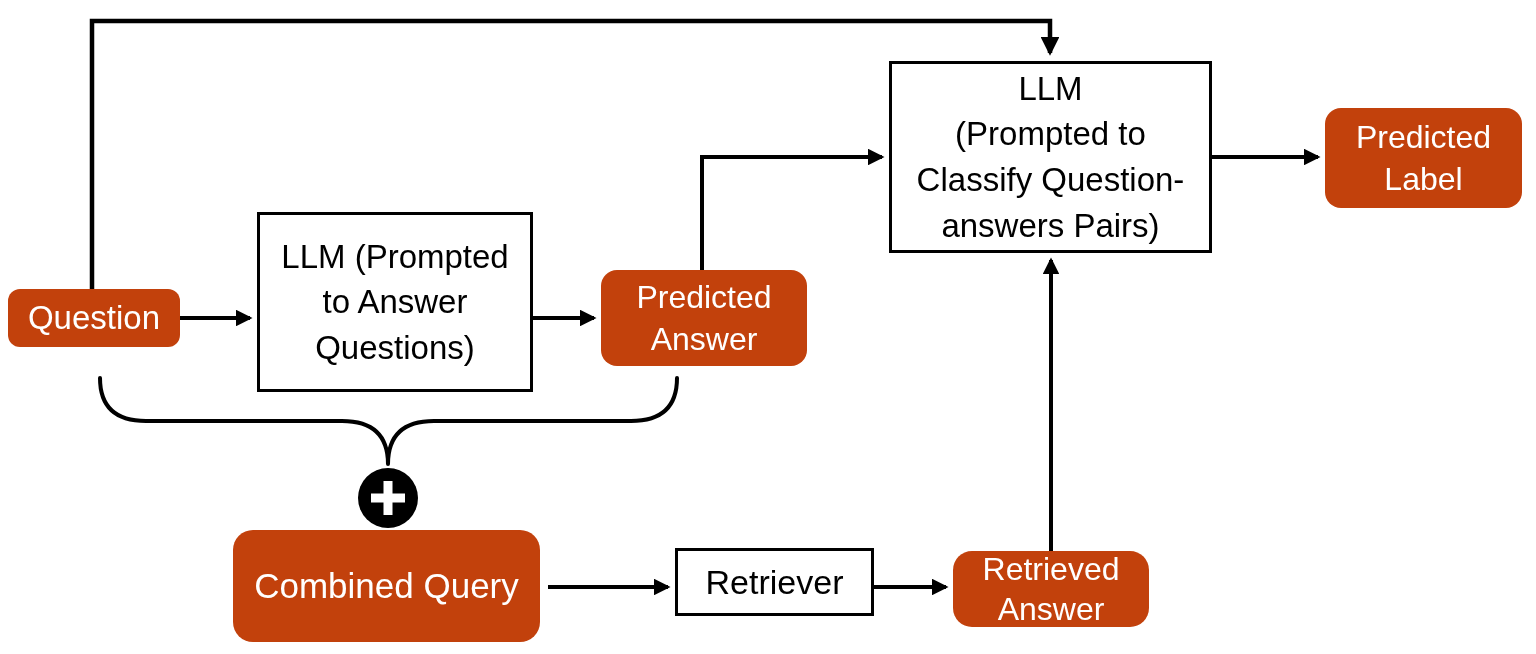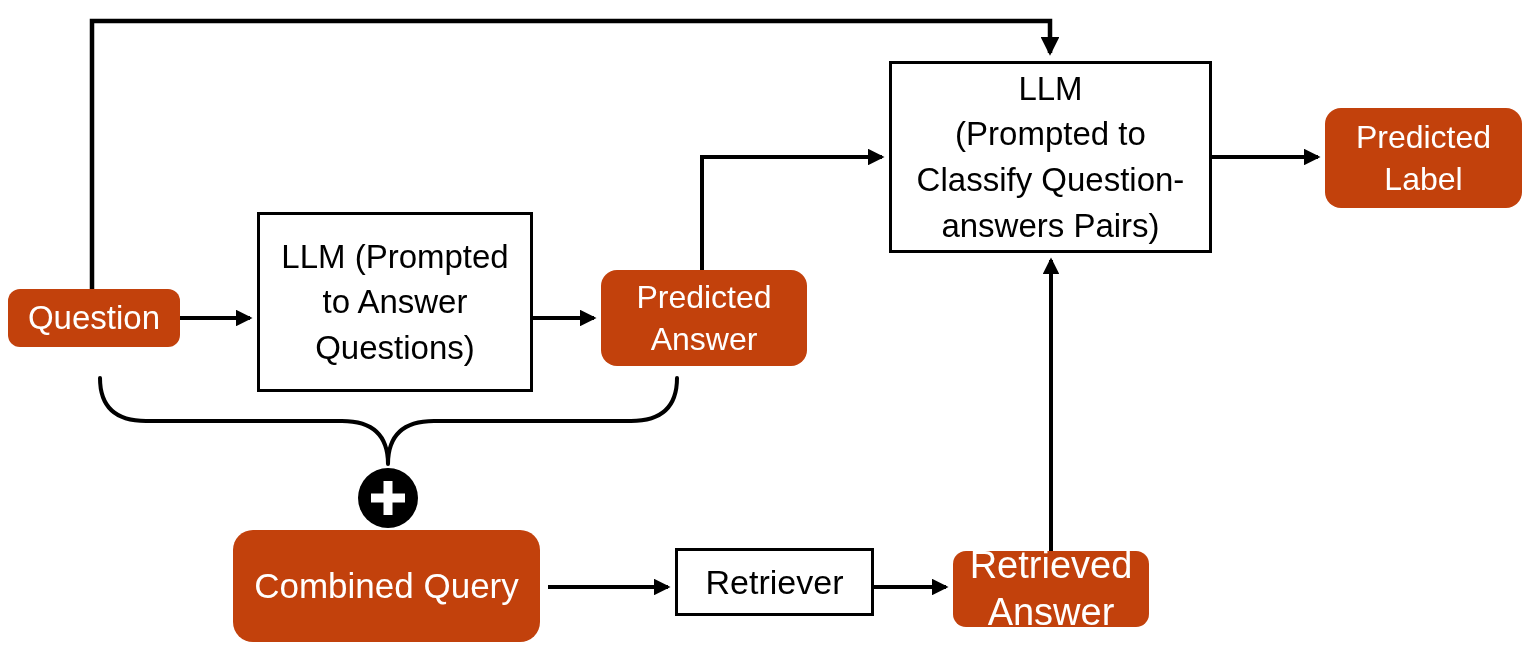--- a/index.html
+++ b/index.html
@@ -34,21 +34,21 @@
     border: 3px solid #000000;
     color: #000000;
   }
   #node-question        { left: 8px;    top: 289px; width: 172px; height: 58px;  font-size: 33px; border-radius: 12px; }
   #node-llm-answer      { left: 257px;  top: 212px; width: 276px; height: 180px; font-size: 33px; line-height: 1.38; }
   #node-generated-answer{ left: 601px;  top: 270px; width: 206px; height: 96px;  font-size: 32px; line-height: 1.32; border-radius: 16px; }
   #node-llm-classify    { left: 889px;  top: 61px;  width: 323px; height: 192px; font-size: 33px; line-height: 1.38; }
   #node-predicted-label { left: 1325px; top: 108px; width: 197px; height: 100px; font-size: 32px; line-height: 1.32; border-radius: 16px; }
   #node-combined-query  { left: 233px;  top: 530px; width: 307px; height: 112px; font-size: 35px; border-radius: 20px; }
   #node-retriever       { left: 675px;  top: 548px; width: 199px; height: 68px;  font-size: 34px; }
-  #node-retrieved-answer{ left: 953px;  top: 551px; width: 196px; height: 76px;  font-size: 38px; line-height: 1.25; border-radius: 13px; }
+  #node-retrieved-answer{ left: 953px;  top: 551px; width: 196px; height: 76px;  font-size: 32px; line-height: 1.25; border-radius: 19px; }
 </style>
 </head>
 <body>
 
 <div class="canvas">
 
   <svg class="edges-layer" width="1536" height="654" viewBox="0 0 1536 654" xmlns="http://www.w3.org/2000/svg" aria-hidden="true">
     <defs>
       <marker id="ah" viewBox="0 0 10 10" refX="8.5" refY="5" markerWidth="4.2" markerHeight="4.2" orient="auto-start-reverse" markerUnits="strokeWidth">
         <path d="M0 0 L10 5 L0 10 z" fill="#000000"></path>

